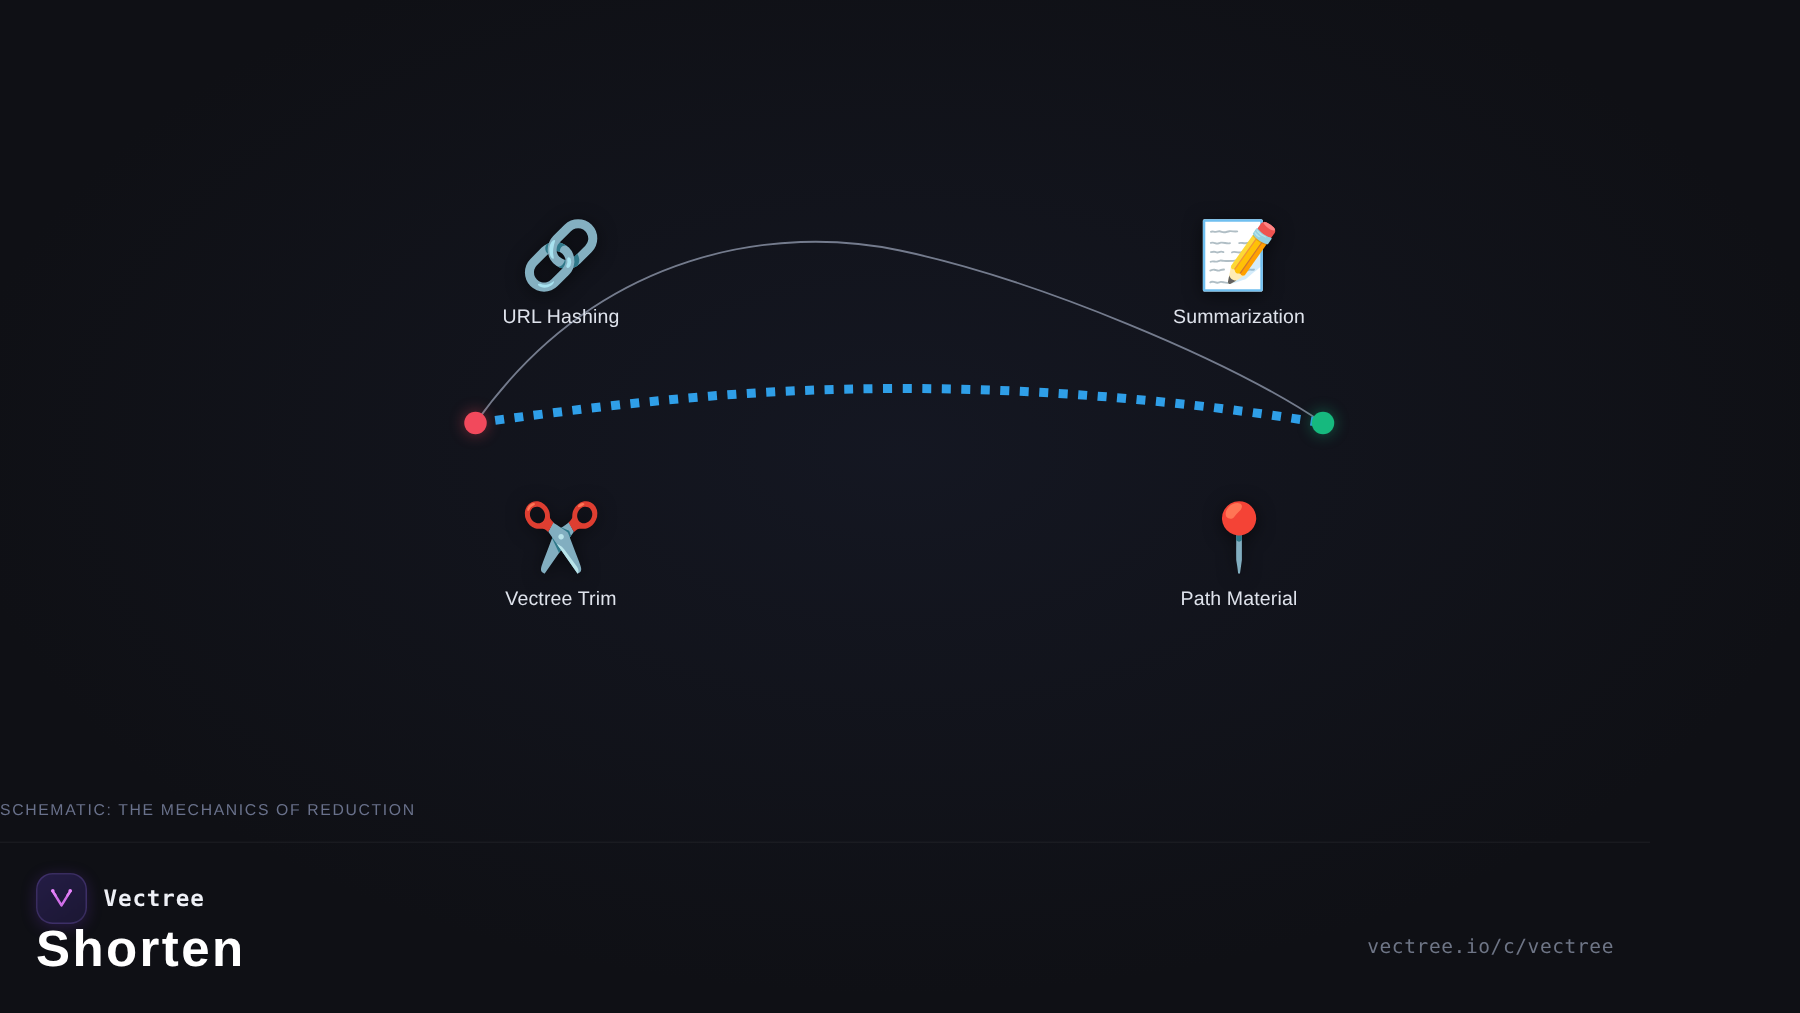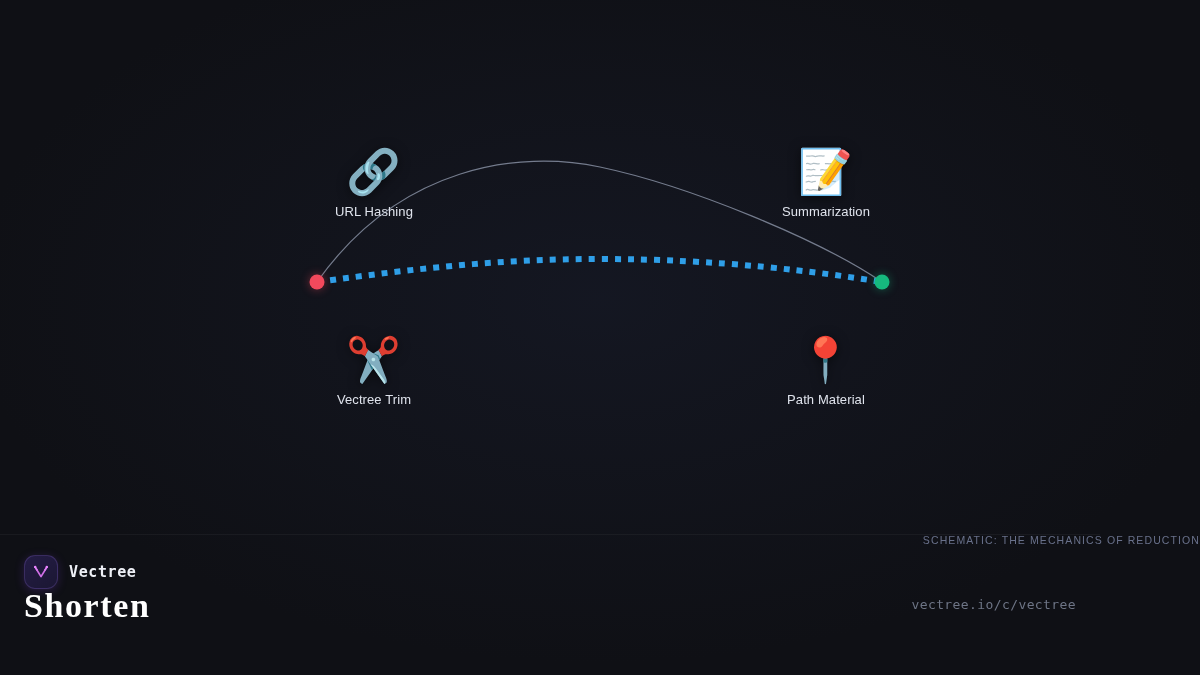--- a/index.html
+++ b/index.html
@@ -49,30 +49,30 @@
     border-radius:50%;
     transform:translate(-50%,-50%);
   }
   .endpoint.start { width:15px; height:15px; background:#f2495c; box-shadow:0 0 10px rgba(242,73,92,0.45); }
   .endpoint.end   { width:15px; height:15px; background:#16b97e; box-shadow:0 0 10px rgba(22,185,126,0.45); }
 
   
   #caption {
     position:absolute;
     left:0; top:534px; width:1200px;
-    text-align:right;
+    text-align:left;
     font-size:10.5px;
     letter-spacing:1.1px;
     color:#69718b;
     text-transform:uppercase;
   }
 
   
   #footer {
-    position:absolute; left:0; top:534px; width:1100px; height:114px;
+    position:absolute; left:0; top:561px; width:1100px; height:114px;
     border-top:1px solid rgba(255,255,255,0.045);
     padding-left:12px;
   }
   #brand-row {
     position:absolute; left:24px; top:20px;
     display:flex; align-items:center; gap:11px;
   }
   #logo-mark {
     width:34px; height:34px; border-radius:11px;
     background:linear-gradient(145deg,#241c45 0%,#1b1733 100%);
@@ -80,21 +80,21 @@
     display:flex; align-items:center; justify-content:center;
     box-shadow:0 2px 10px rgba(120,60,210,0.25);
   }
   #brand-name {
     font-family:"DejaVu Sans Mono", monospace;
     font-size:15px; font-weight:bold; color:#eef0f6;
     letter-spacing:0.6px;
   }
   #page-title {
     position:absolute; left:24px; top:52px;
-    font-family:Liberation Serif, serif;
+    font-family:Liberation Sans, sans-serif;
     font-size:34px; font-weight:bold; color:#ffffff;
     letter-spacing:1.6px;
   }
   #footer-url {
     position:absolute; right:24px; top:62px;
     font-family:"DejaVu Sans Mono", monospace;
     font-size:13px; color:#6e7586; letter-spacing:0.4px;
   }
 </style>
 </head>

